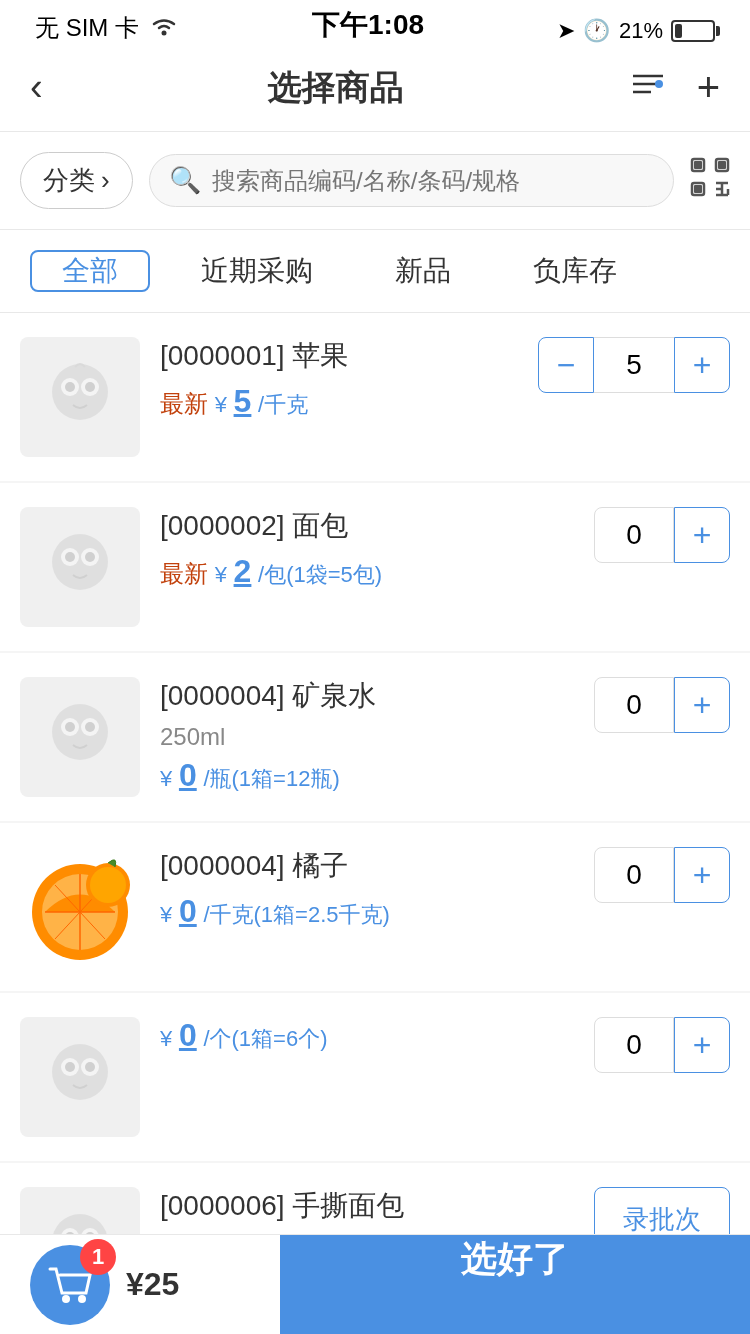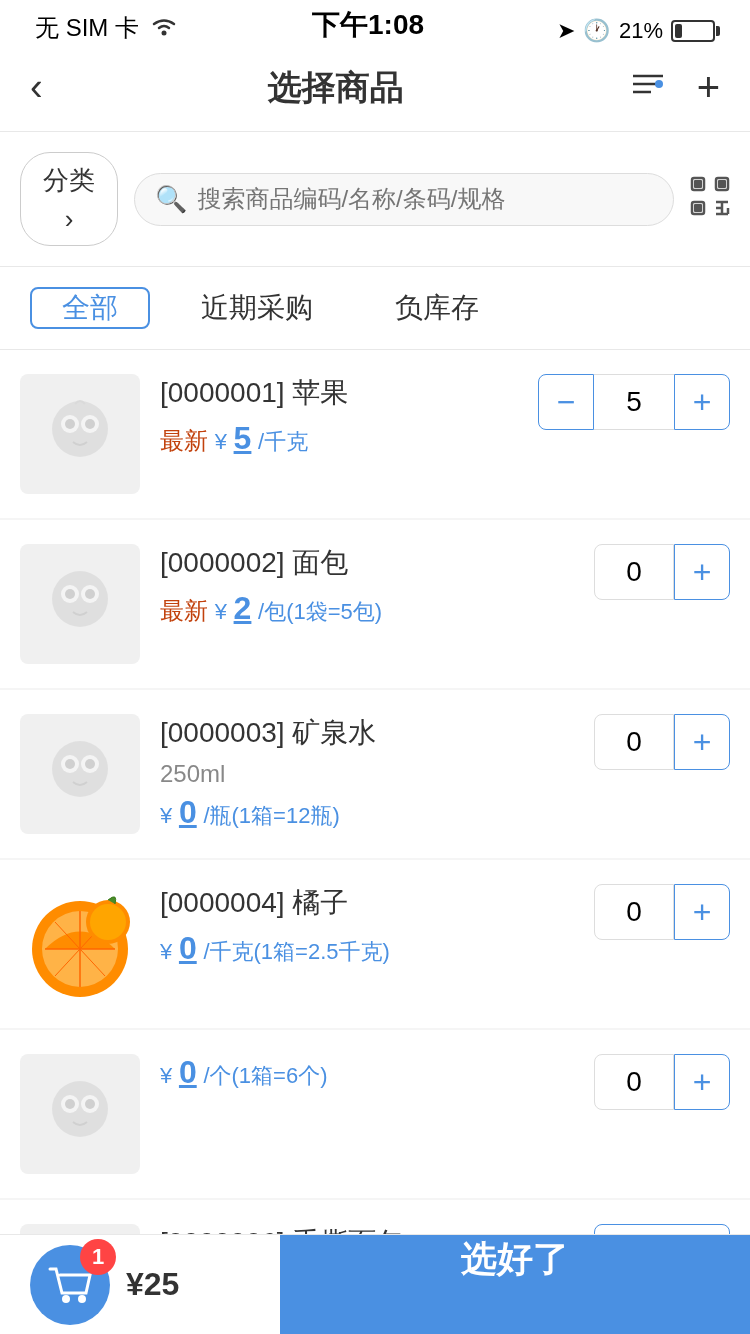--- a/index.html
+++ b/index.html
@@ -69,21 +69,20 @@
       border: 1px solid #ccc;
       border-radius: 30px;
       padding: 10px 22px;
       font-size: 26px;
       color: #333;
       background: #fff;
       display: flex;
       align-items: center;
       gap: 6px;
       cursor: pointer;
-      flex-direction: column;
     }
     .search-box {
       flex: 1;
       border: 1px solid #ddd;
       border-radius: 30px;
       padding: 10px 20px;
       display: flex;
       align-items: center;
       gap: 10px;
       background: #f8f8f8;
@@ -364,20 +363,23 @@
 </div>
 
 <div class="tab-bar">
   <div class="tab-item active">
     <span>全部</span>
   </div>
   <div class="tab-item">
     <span>近期采购</span>
   </div>
   <div class="tab-item">
+    <span>新品</span>
+  </div>
+  <div class="tab-item">
     <span>负库存</span>
   </div>
 </div>
 
 <div class="product-list">
 
   <div class="product-item">
     <div class="product-image has-logo">
       <svg class="owl-logo" viewBox="0 0 80 80" fill="none">
         <circle cx="40" cy="35" r="28" fill="#bbb"></circle>
@@ -436,21 +438,21 @@
       <svg class="owl-logo" viewBox="0 0 80 80" fill="none">
         <circle cx="40" cy="35" r="28" fill="#bbb"></circle>
         <circle cx="30" cy="30" r="9" fill="#fff"></circle>
         <circle cx="50" cy="30" r="9" fill="#fff"></circle>
         <circle cx="30" cy="30" r="5" fill="#888"></circle>
         <circle cx="50" cy="30" r="5" fill="#888"></circle>
         <path d="M33 48 Q40 54 47 48" stroke="#888" stroke-width="2" fill="none"></path>
       </svg>
     </div>
     <div class="product-info">
-      <div class="product-name">[0000003] 矿泉水</div>
+      <div class="product-name">[0000004] 矿泉水</div>
       <div class="product-spec">250ml</div>
       <div class="product-price">
         <span class="price-unit">¥</span>
         <span class="price-number">0</span>
         <span class="price-unit">/瓶(1箱=12瓶)</span>
       </div>
     </div>
     <div class="qty-plus-only">
       <input class="qty-input-with-plus" type="text" value="0" style="">
       <button class="qty-btn plus">+</button>

